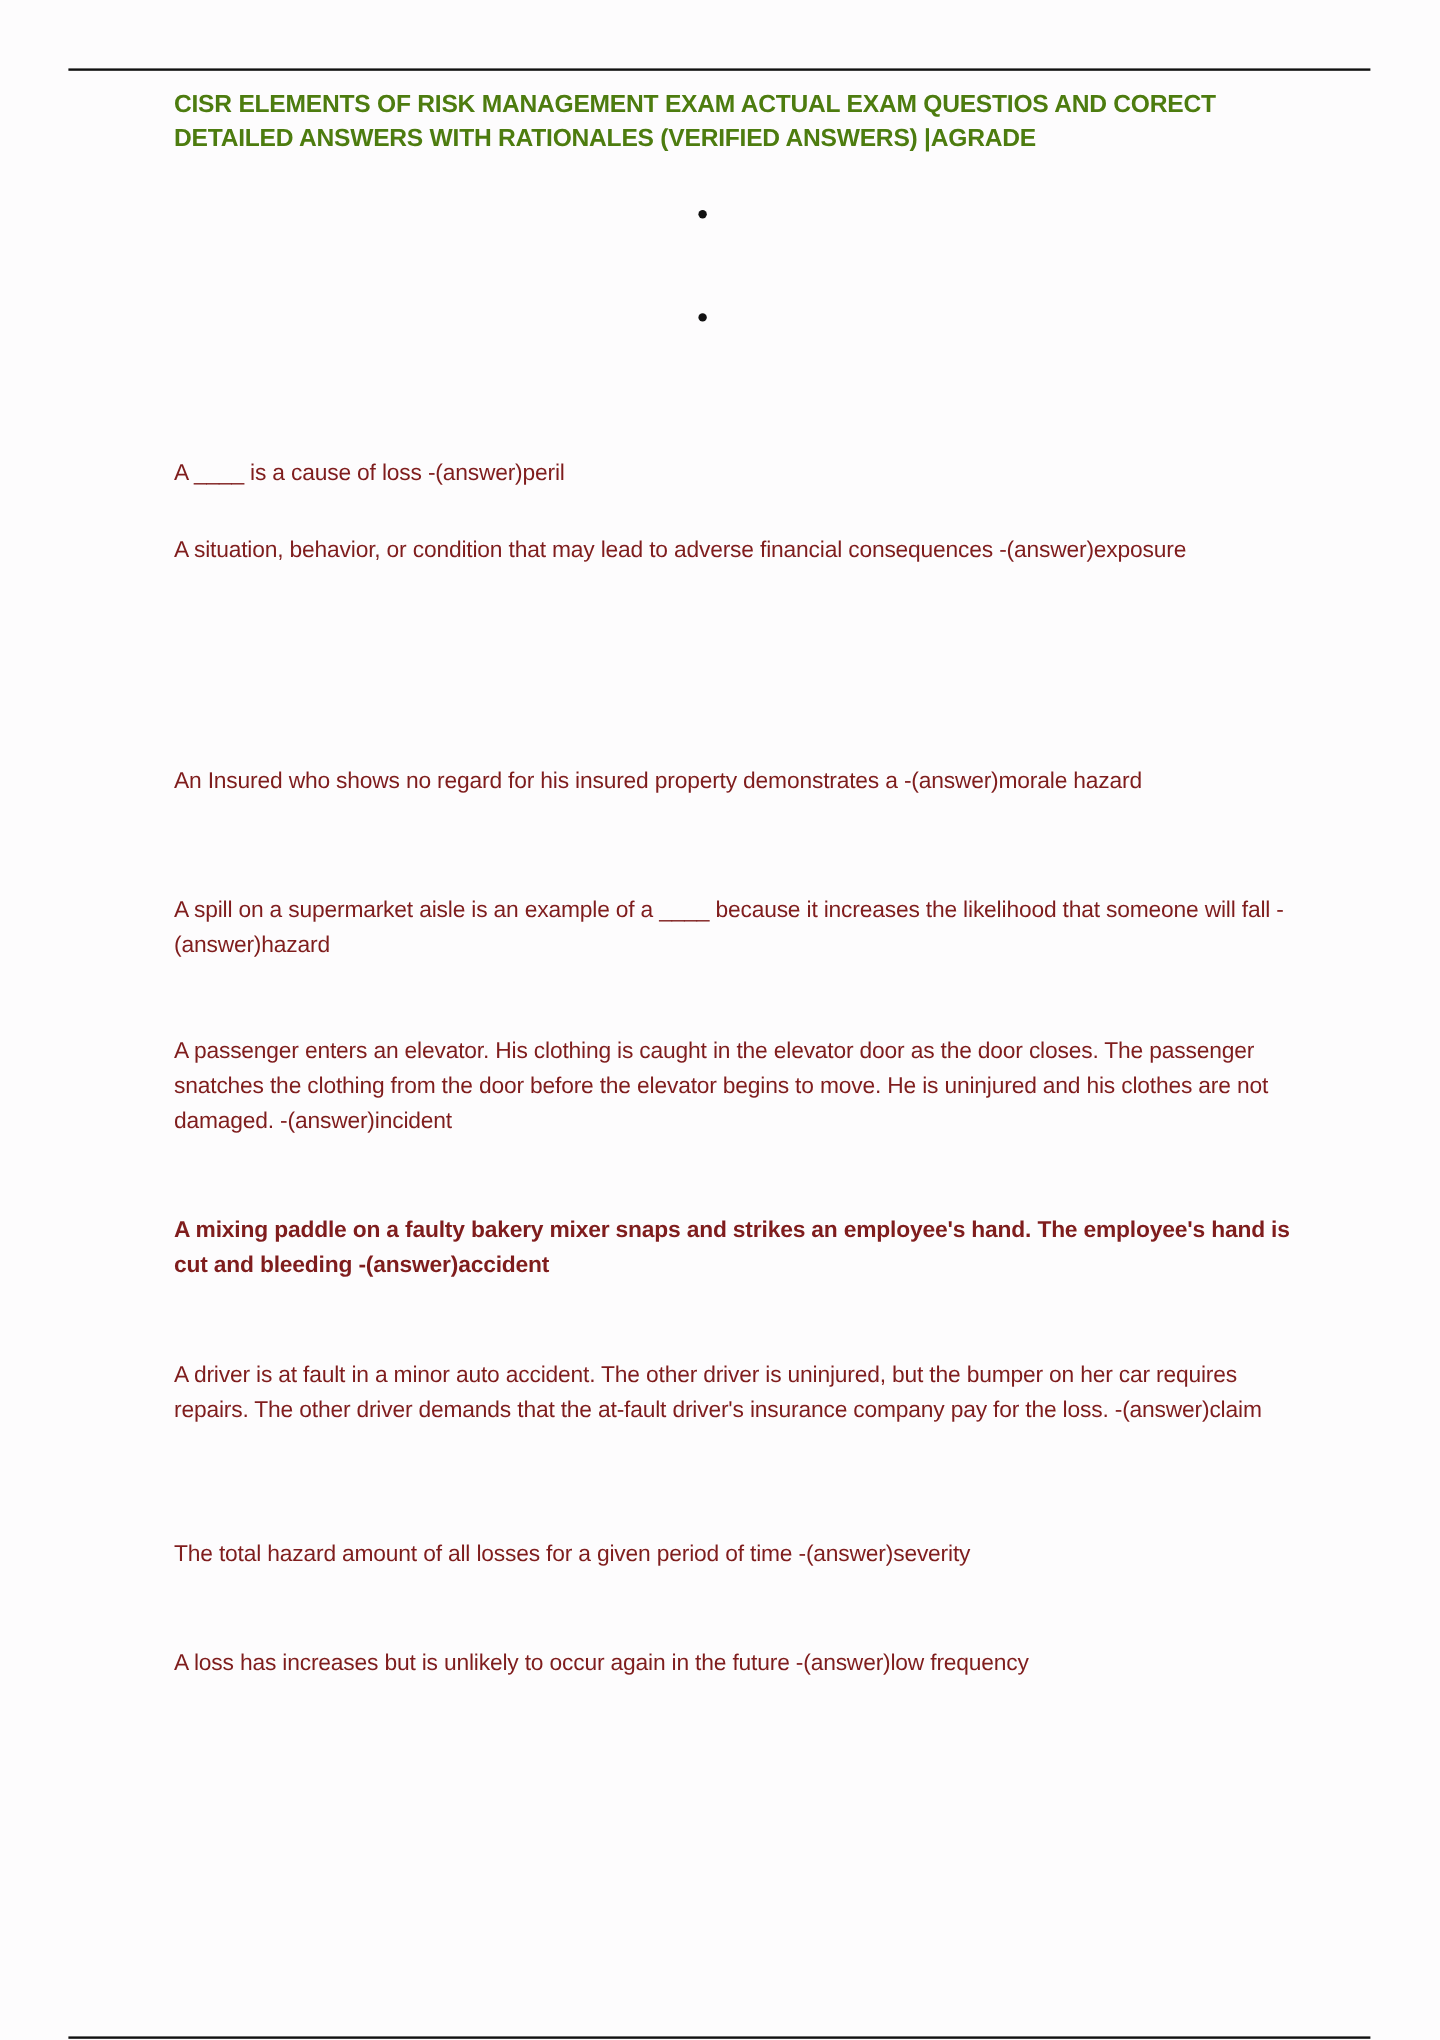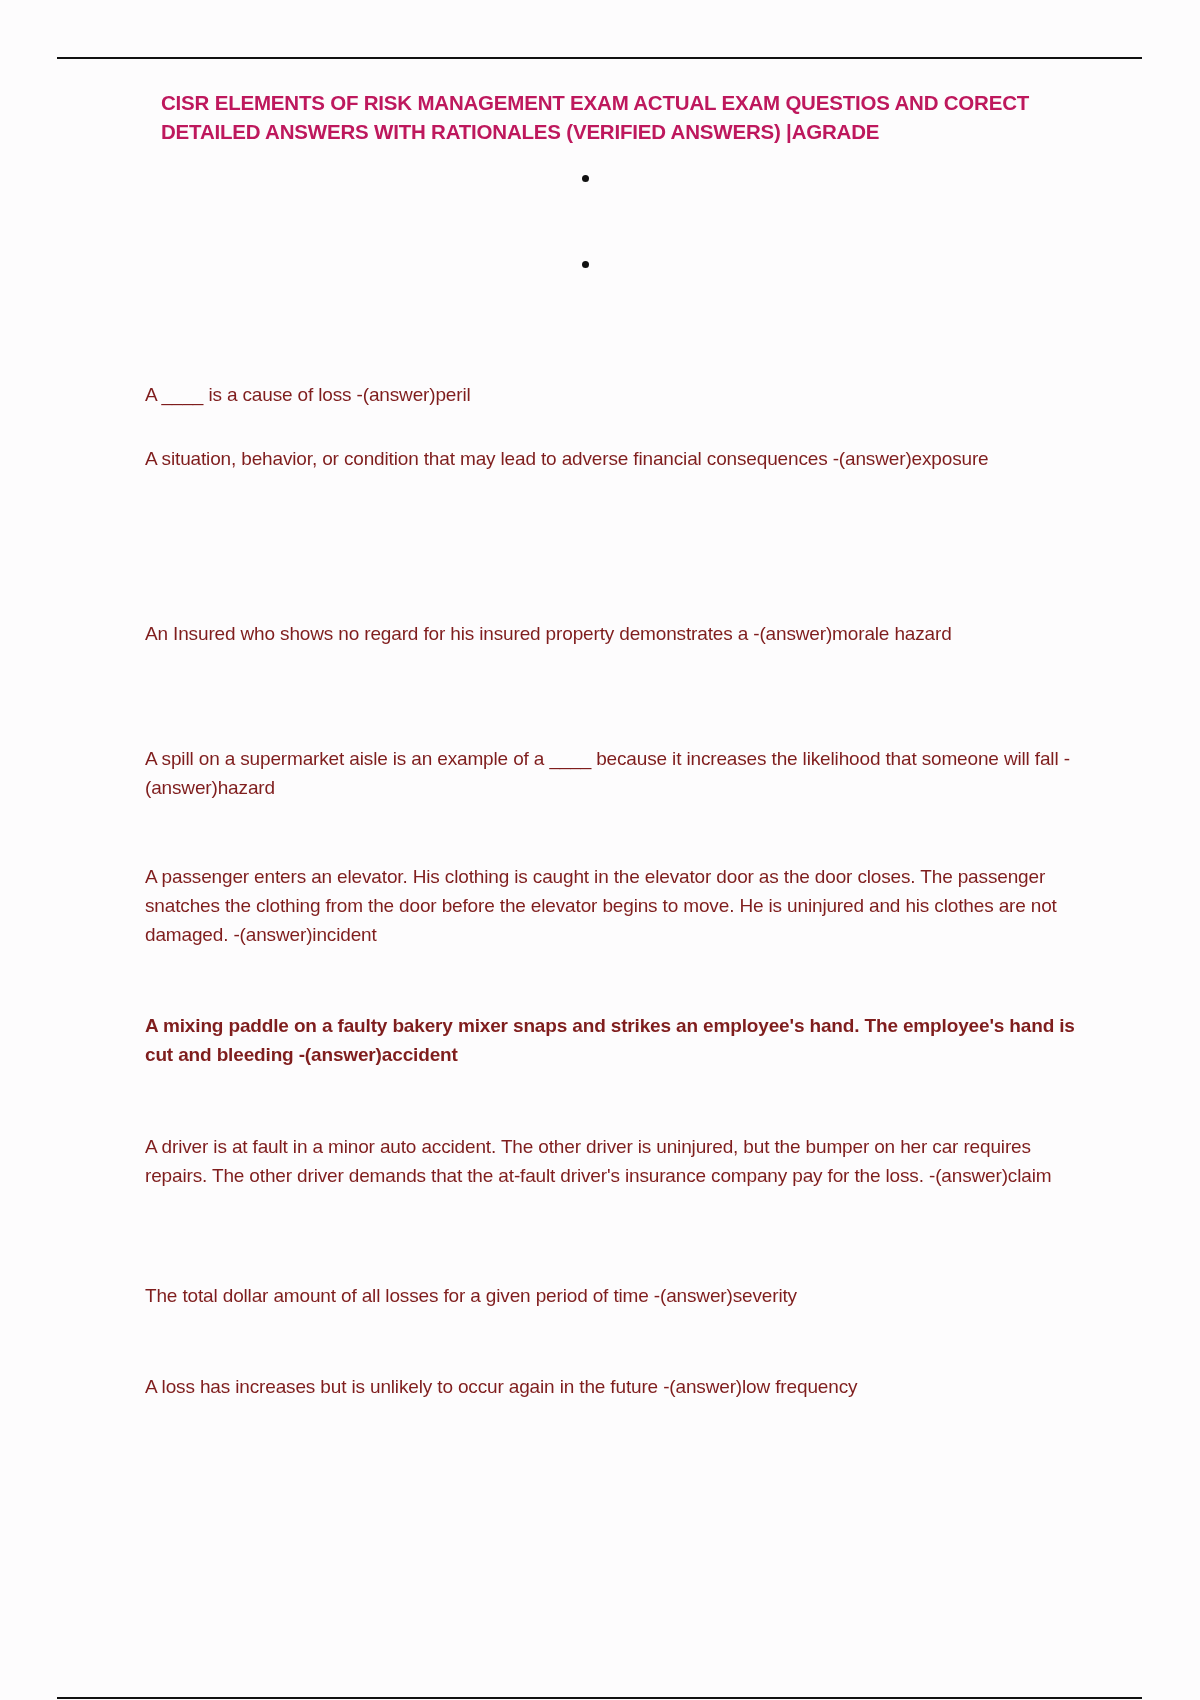--- a/index.html
+++ b/index.html
@@ -32,23 +32,23 @@
     .rule.bottom { top: 1697px; }
 
     .title {
       position: absolute;
       left: 145px;
       top: 72px;
       width: 960px;
       font-weight: bold;
       font-size: 20.5px;
       line-height: 29px;
-      color: #be185d;
+      color: #4d7c0f;
       letter-spacing: -0.2px;
-      margin: 16px;
+      margin: 0;
     }
     .bullet {
       position: absolute;
       width: 7px; height: 7px;
       border-radius: 50%;
       background: #111;
       left: 582px;
     }
     .qa {
       position: absolute;
@@ -67,22 +67,22 @@
 <div class="page">
   <div class="rule top"></div>
 
   <h1 class="title">CISR ELEMENTS OF RISK MANAGEMENT EXAM ACTUAL EXAM QUESTIOS AND CORECT DETAILED ANSWERS WITH RATIONALES (VERIFIED ANSWERS) |AGRADE</h1>
 
   <div class="bullet" style="top:175px;"></div>
   <div class="bullet" style="top:261px;"></div>
 
   <p class="qa" style="top:380px;">A ____ is a cause of loss -(answer)peril</p>
   <p class="qa" style="top:444px;">A situation, behavior, or condition that may lead to adverse financial consequences -(answer)exposure</p>
-  <p class="qa" style="top:619px;">An Insured who shows no regard for his insured property demonstrates a -(answer)morale hazard</p>
+  <p class="qa" style="top:637px;">An Insured who shows no regard for his insured property demonstrates a -(answer)morale hazard</p>
   <p class="qa" style="top:744px;">A spill on a supermarket aisle is an example of a ____ because it increases the likelihood that someone will fall -(answer)hazard</p>
   <p class="qa" style="top:862px;">A passenger enters an elevator. His clothing is caught in the elevator door as the door closes. The passenger snatches the clothing from the door before the elevator begins to move. He is uninjured and his clothes are not damaged. -(answer)incident</p>
   <p class="qa" style="top:1011px;font-weight:bold;">A mixing paddle on a faulty bakery mixer snaps and strikes an employee's hand. The employee's hand is cut and bleeding -(answer)accident</p>
   <p class="qa" style="top:1132px;">A driver is at fault in a minor auto accident. The other driver is uninjured, but the bumper on her car requires repairs. The other driver demands that the at-fault driver's insurance company pay for the loss. -(answer)claim</p>
-  <p class="qa" style="top:1281px;">The total dollar amount of all losses for a given period of time -(answer)severity</p>
+  <p class="qa" style="top:1281px;">The total hazard amount of all losses for a given period of time -(answer)severity</p>
   <p class="qa" style="top:1372px;">A loss has increases but is unlikely to occur again in the future -(answer)low frequency</p>
 
   <div class="rule bottom"></div>
 </div>
 
 </body></html>

